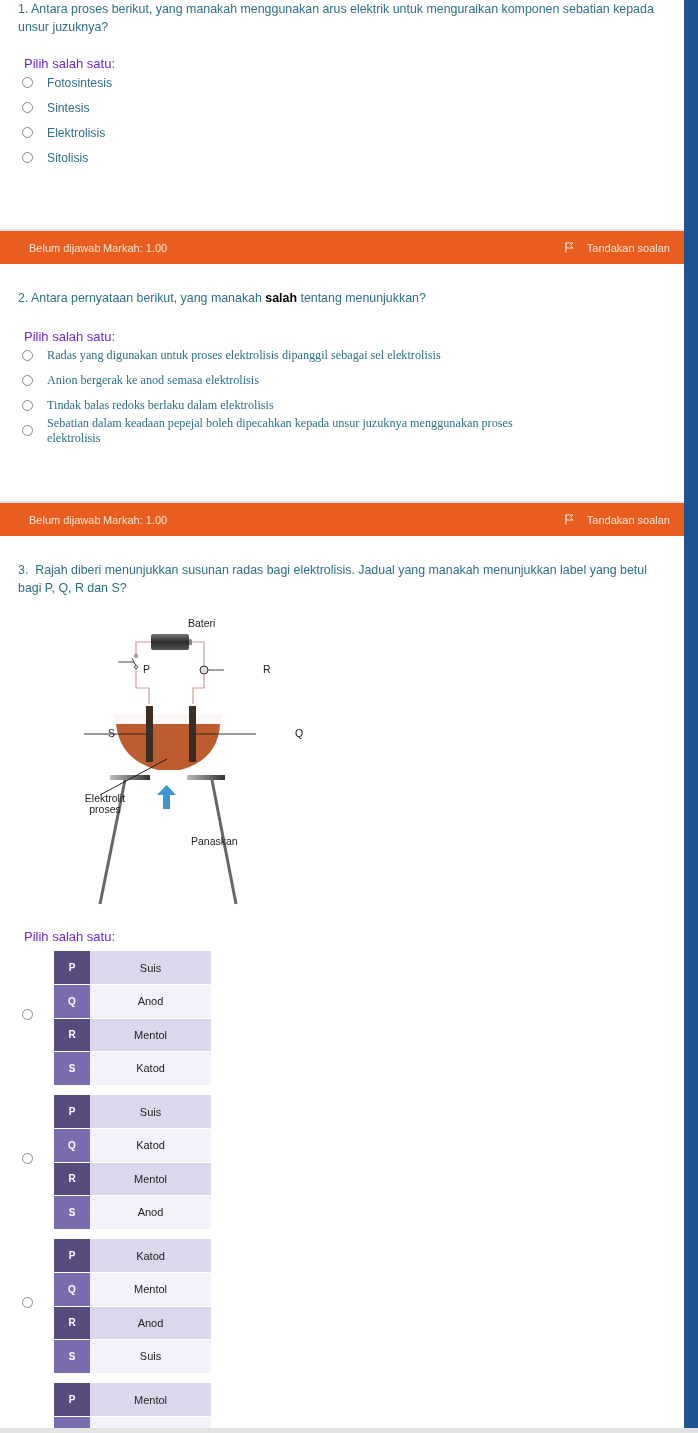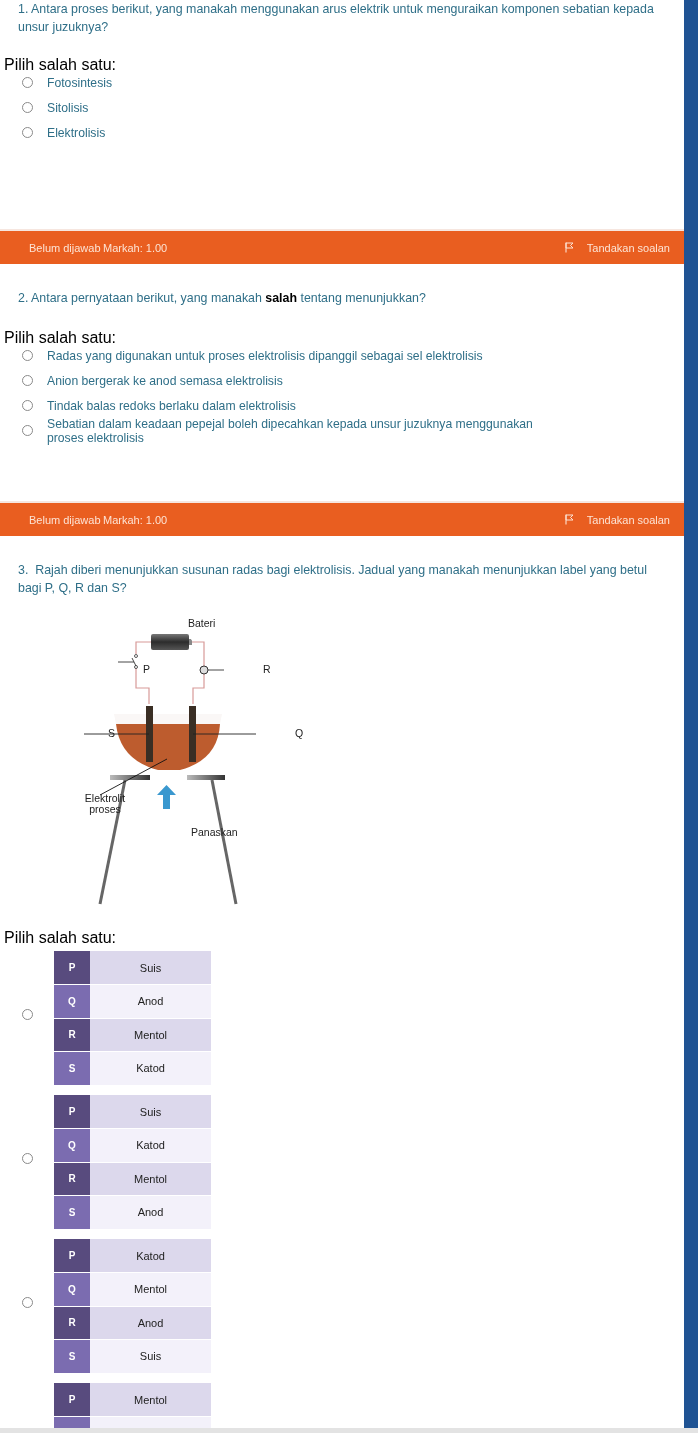--- a/index.html
+++ b/index.html
@@ -4,21 +4,21 @@
 <style>
   * { box-sizing: border-box; margin: 0; padding: 0; }
   html, body { width: 698px; height: 1433px; overflow: hidden; background: #ffffff; }
   body { font-family: "Liberation Sans", sans-serif; color: #2e6b84; position: relative; }
   .content { position: absolute; left: 0; top: 0; width: 684px; }
   .right-bar { position: absolute; right: 0; top: 0; width: 14px; height: 1428px; background: #1f5393; }
   .bottom-bar { position: absolute; left: 0; bottom: 0; width: 698px; height: 5px; background: #e3e3e3; }
 
   .qtext { font-size: 12.4px; line-height: 18px; color: #2f6f88; padding-left: 18px; padding-right: 28px; }
   .qtext b { font-weight: bold; color: #000000; }
-  .prompt { font-size: 16px; color: #000000; padding-left: 4px; }
+  .prompt { font-size: 13px; color: #6d28d9; padding-left: 24px; }
   .opt { position: relative; height: 25px; display: flex; align-items: center; font-size: 12.2px; color: #2f6f88; }
   .radio { width: 11px; height: 11px; border: 1px solid #8a8a8a; border-radius: 50%; background: #fff; position: absolute; left: 22px; }
   .opt-label { position: absolute; left: 47px; }
 
   .statusbar { position: absolute; left: 0; width: 684px; height: 33px; background: #e95e20; color: #fde3d4; font-size: 11px; display: flex; align-items: center; }
   .statusbar .s1 { position: absolute; left: 7px; padding-left: 22px; }
   .statusbar .s2 { position: absolute; left: 103px; }
   .statusbar .flag { position: absolute; right: 14px; display: flex; align-items: center; gap: 13px; }
   .statusbar .flag svg { width: 9px; height: 11px; }
   .sep-shadow { position: absolute; left: 0; width: 684px; height: 2px; background: #f6e6df; }
@@ -46,25 +46,29 @@
       <span>1.</span> <span>Antara proses berikut, yang manakah menggunakan arus elektrik untuk menguraikan komponen sebatian kepada unsur juzuknya?</span>
     </div>
     <div class="prompt" style="position:absolute;top:56px;">Pilih salah satu:</div>
     <div style="position:absolute;top:70px;width:564px;">
       <div class="opt">
           <span class="radio"></span>
           <span class="opt-label">Fotosintesis</span>
         </div>
       <div class="opt">
           <span class="radio"></span>
+          <span class="opt-label">Sintesis</span>
+        </div>
+      <div class="opt">
+          <span class="radio"></span>
+          <span class="opt-label">Elektrolisis</span>
+        </div>
+      <div class="opt">
+          <span class="radio"></span>
           <span class="opt-label">Sitolisis</span>
-        </div>
-      <div class="opt">
-          <span class="radio"></span>
-          <span class="opt-label">Elektrolisis</span>
         </div>
     </div>
   </div>
 
   <div class="sep-shadow" style="top:229px;"></div>
   <div class="statusbar" style="top:231px;">
     <span class="s1">Belum dijawab</span>
     <span class="s2">Markah: 1.00</span>
     <span class="flag">
       <svg viewBox="0 0 9 11">
@@ -73,21 +77,21 @@
         </svg>
       <span>Tandakan soalan</span>
     </span>
   </div>
 
   <div style="position:absolute;left:0;top:289px;width:684px;">
     <div class="qtext">
       <span>2.</span> <span>Antara pernyataan berikut, yang manakah </span><b>salah</b><span> tentang menunjukkan?</span>
     </div>
     <div class="prompt" style="position:absolute;top:40px;">Pilih salah satu:</div>
-    <div style="position:absolute;top:54px;width:568px;">
+    <div style="position:absolute;top:54px;width:568px;font-family:Liberation Serif, serif;">
       <div class="opt">
           <span class="radio"></span>
           <span class="opt-label">Radas yang digunakan untuk proses elektrolisis dipanggil sebagai sel elektrolisis</span>
         </div>
       <div class="opt">
           <span class="radio"></span>
           <span class="opt-label">Anion bergerak ke anod semasa elektrolisis</span>
         </div>
       <div class="opt">
           <span class="radio"></span>
@@ -167,21 +171,21 @@
     <span class="dlabel" style="left:122px;top:5px;">Bateri</span>
     <span class="dlabel" style="left:125px;top:22px;color:#fff;font-weight:bold;font-size:10px;">−</span>
     <span class="dlabel" style="left:148px;top:22px;color:#fff;font-weight:bold;font-size:10px;">+</span>
     <span class="dlabel" style="left:77px;top:51px;">P</span>
     <span class="dlabel" style="left:197px;top:51px;">R</span>
     <span class="dlabel" style="left:42px;top:115px;">S</span>
     <span class="dlabel" style="left:229px;top:115px;">Q</span>
     <span class="dlabel" style="left:16px;top:181px;line-height:11px;text-align:center;width:46px;">
       <span>Elektrolit</span><br><span>proses</span>
     </span>
-    <span class="dlabel" style="left:114px;top:214px;padding-left:11px;">Panaskan</span>
+    <span class="dlabel" style="left:114px;top:223px;padding-left:11px;">Panaskan</span>
   </div>
 
   <div class="prompt" style="position:absolute;top:929px;">Pilih salah satu:</div>
 
   <div class="tblopt" style="top:951px;height:134px;">
     <span class="radio" style="top:58px;"></span>
     <table class="tbl">
       <tbody>
           <tr class="odd">
             <td class="k">P</td>

